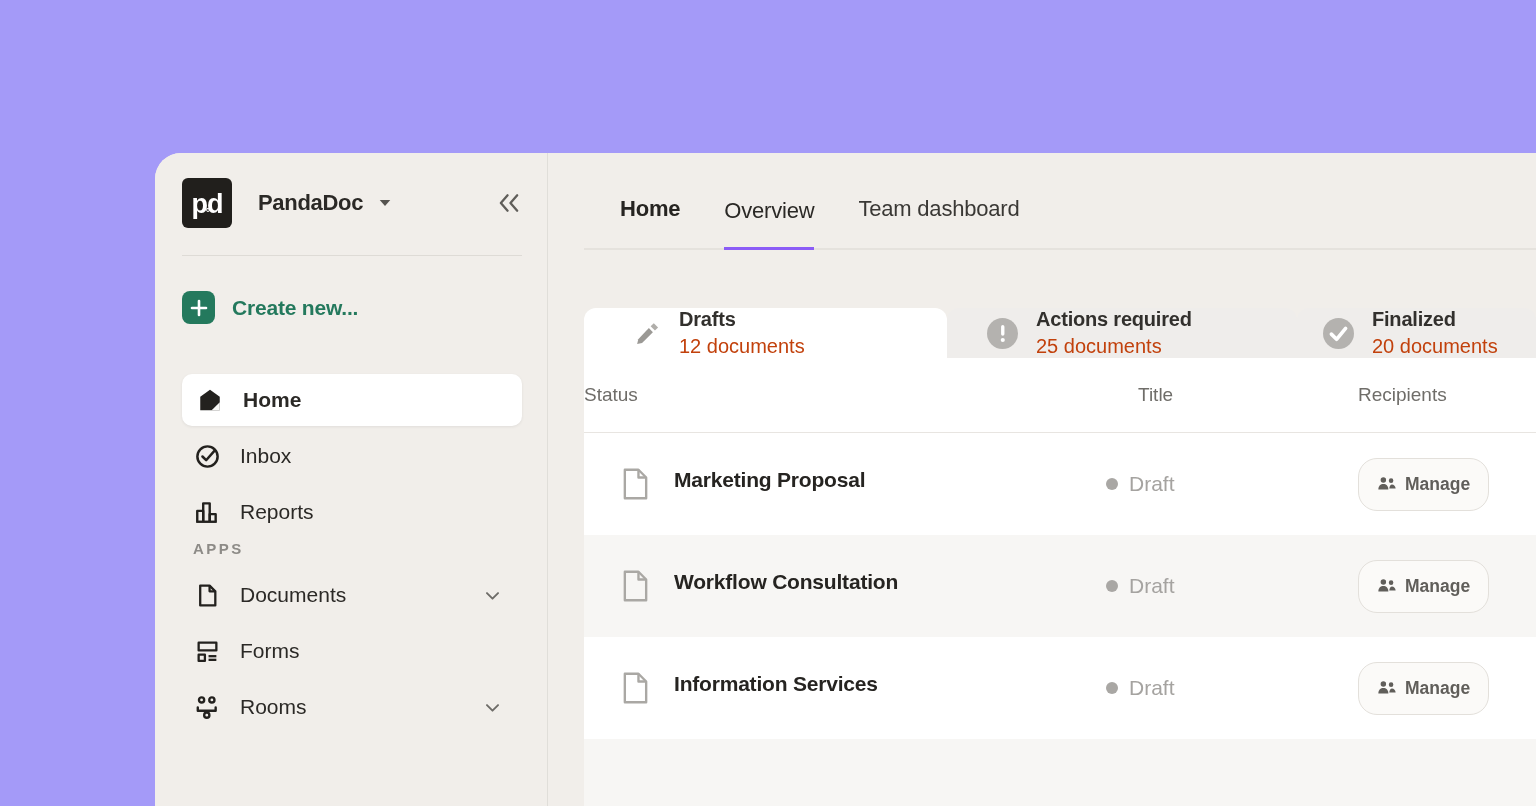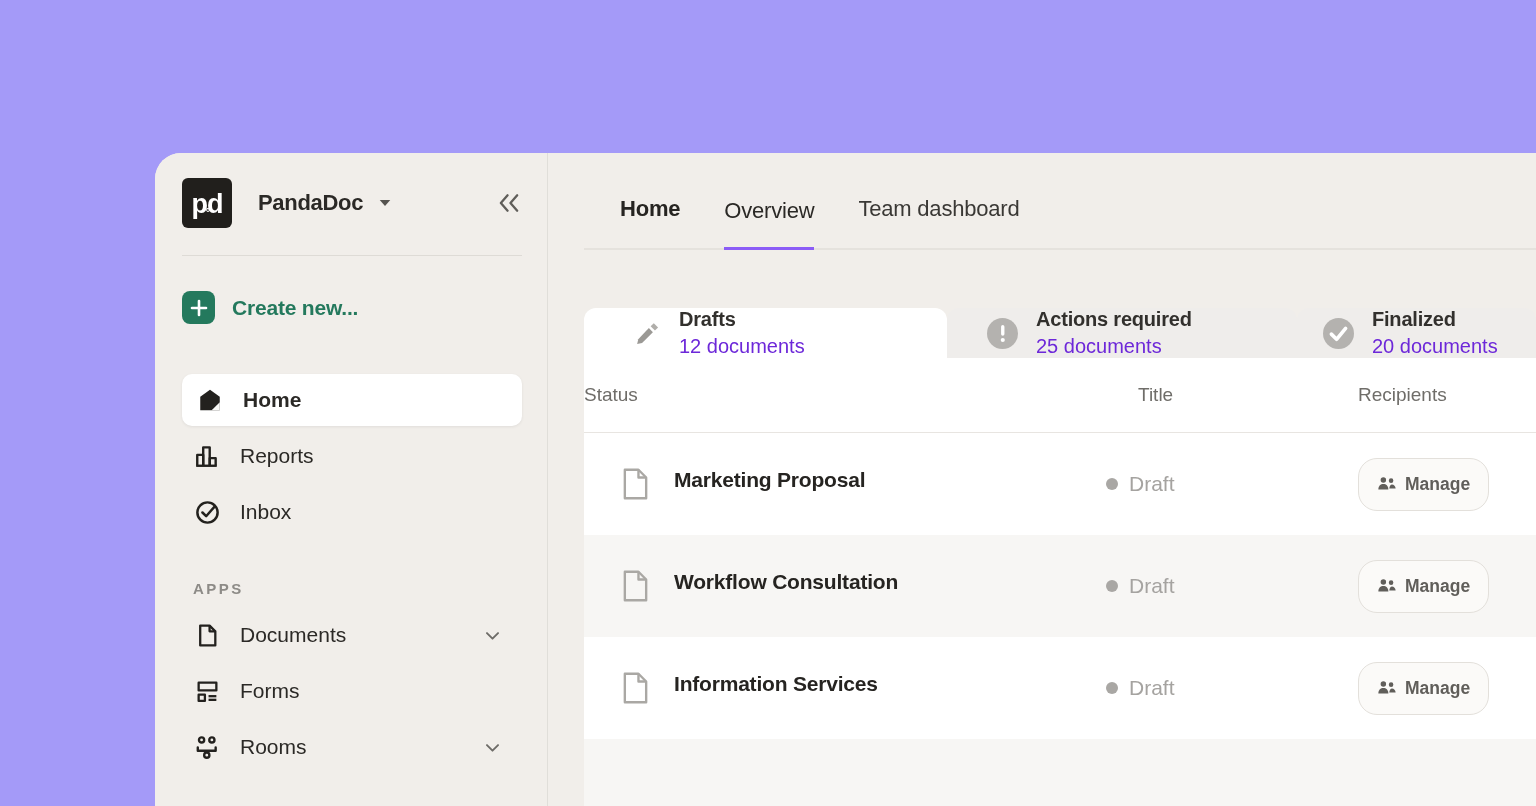--- a/index.html
+++ b/index.html
@@ -48,21 +48,21 @@
   }
   .nav-item.active {
     background:#ffffff; height:52px; margin-bottom:2px;
     box-shadow:0 1px 3px rgba(40,38,35,.08);
     font-weight:700; padding-left:14px;
   }
   .nav-icon { width:28px; display:flex; justify-content:center; flex:0 0 28px; }
   .nav-label { margin-left:19px; }
   .nav-chevron { margin-left:auto; margin-right:20px; display:flex; }
   .section-label {
-    margin-top:40px; margin-bottom:10px; padding-left:11px;
+    margin-bottom:10px; padding-left:11px;
     font-size:15px; font-weight:700; letter-spacing:2.5px; color:#8d8b87;
   }
   
   .main { flex:1; display:flex; flex-direction:column; min-width:0; }
   .topnav {
     display:flex; align-items:flex-end;
     margin-left:36px; padding-top:43px; padding-left:36px;
     border-bottom:2px solid #e5e2dd;
   }
   .topnav-tab {
@@ -80,21 +80,21 @@
     border-top-left-radius:12px; border-top-right-radius:12px;
     background:#efedeb;
   }
   .summary-tab.active { background:#ffffff; }
   .summary-tab.drafts   { width:363px; padding-left:50px; }
   .summary-tab.actions  { width:350px; padding-left:40px; }
   .summary-tab.finalized{ flex:1; padding-left:26px; }
   .summary-icon { display:flex; flex:0 0 auto; }
   .summary-texts { margin-left:18px; }
   .summary-title { font-size:20px; font-weight:700; color:#32302d; letter-spacing:-0.2px; }
-  .summary-sub { font-size:20px; color:#6d28d9; margin-top:4px; }
+  .summary-sub { font-size:20px; color:#c2410c; margin-top:4px; }
   .gray-badge {
     width:31px; height:31px; border-radius:50%; background:#b4b2af;
     display:flex; align-items:center; justify-content:center;
   }
   
   .doc-table { margin-left:36px; background:#ffffff; flex:1; }
   .t-head {
     display:grid; grid-template-columns:522px 252px 1fr;
     height:75px; align-items:center;
     border-bottom:1px solid #e8e5e1;
@@ -164,37 +164,37 @@
         <span class="nav-icon">
           <svg width="26" height="26" viewBox="0 0 24 24">
             <path d="M12 2.5 L21 9 V21.5 H3 V9 Z" fill="#23211e"></path>
             <path d="M13.5 21.5 L21 14 V21.5 Z" fill="#f9f8f6"></path>
           </svg>
         </span>
         <span class="nav-label">Home</span>
       </div>
       <div class="nav-item">
         <span class="nav-icon">
+          <svg width="27" height="27" viewBox="0 0 24 24" fill="none" stroke="#23211e" stroke-width="2.2" stroke-linecap="round">
+            <circle cx="12" cy="12" r="9"></circle>
+            <polyline points="7.5,12 10.8,15.3 18.5,6.5" stroke-linejoin="round"></polyline>
+          </svg>
+        </span>
+        <span class="nav-label">Inbox</span>
+      </div>
+      <div class="nav-item">
+        <span class="nav-icon">
           <svg width="26" height="26" viewBox="0 0 24 24" fill="none" stroke="#23211e" stroke-width="2.2" stroke-linejoin="round">
             <polyline points="3,21 3,11 8.5,11 8.5,21"></polyline>
             <polyline points="8.5,21 8.5,4 14.5,4 14.5,21"></polyline>
             <polyline points="14.5,21 14.5,14 20,14 20,21"></polyline>
             <line x1="2" y1="21" x2="21" y2="21"></line>
           </svg>
         </span>
         <span class="nav-label">Reports</span>
-      </div>
-      <div class="nav-item">
-        <span class="nav-icon">
-          <svg width="27" height="27" viewBox="0 0 24 24" fill="none" stroke="#23211e" stroke-width="2.2" stroke-linecap="round">
-            <circle cx="12" cy="12" r="9"></circle>
-            <polyline points="7.5,12 10.8,15.3 18.5,6.5" stroke-linejoin="round"></polyline>
-          </svg>
-        </span>
-        <span class="nav-label">Inbox</span>
       </div>
 
       <div class="section-label">APPS</div>
 
       <div class="nav-item">
         <span class="nav-icon">
           <svg width="25" height="25" viewBox="0 0 24 24" fill="none" stroke="#23211e" stroke-width="2.2" stroke-linejoin="round">
             <path d="M5 2.5 H14 L19.5 8 V21.5 H5 Z"></path>
             <polyline points="14,2.5 14,8 19.5,8"></polyline>
           </svg>

